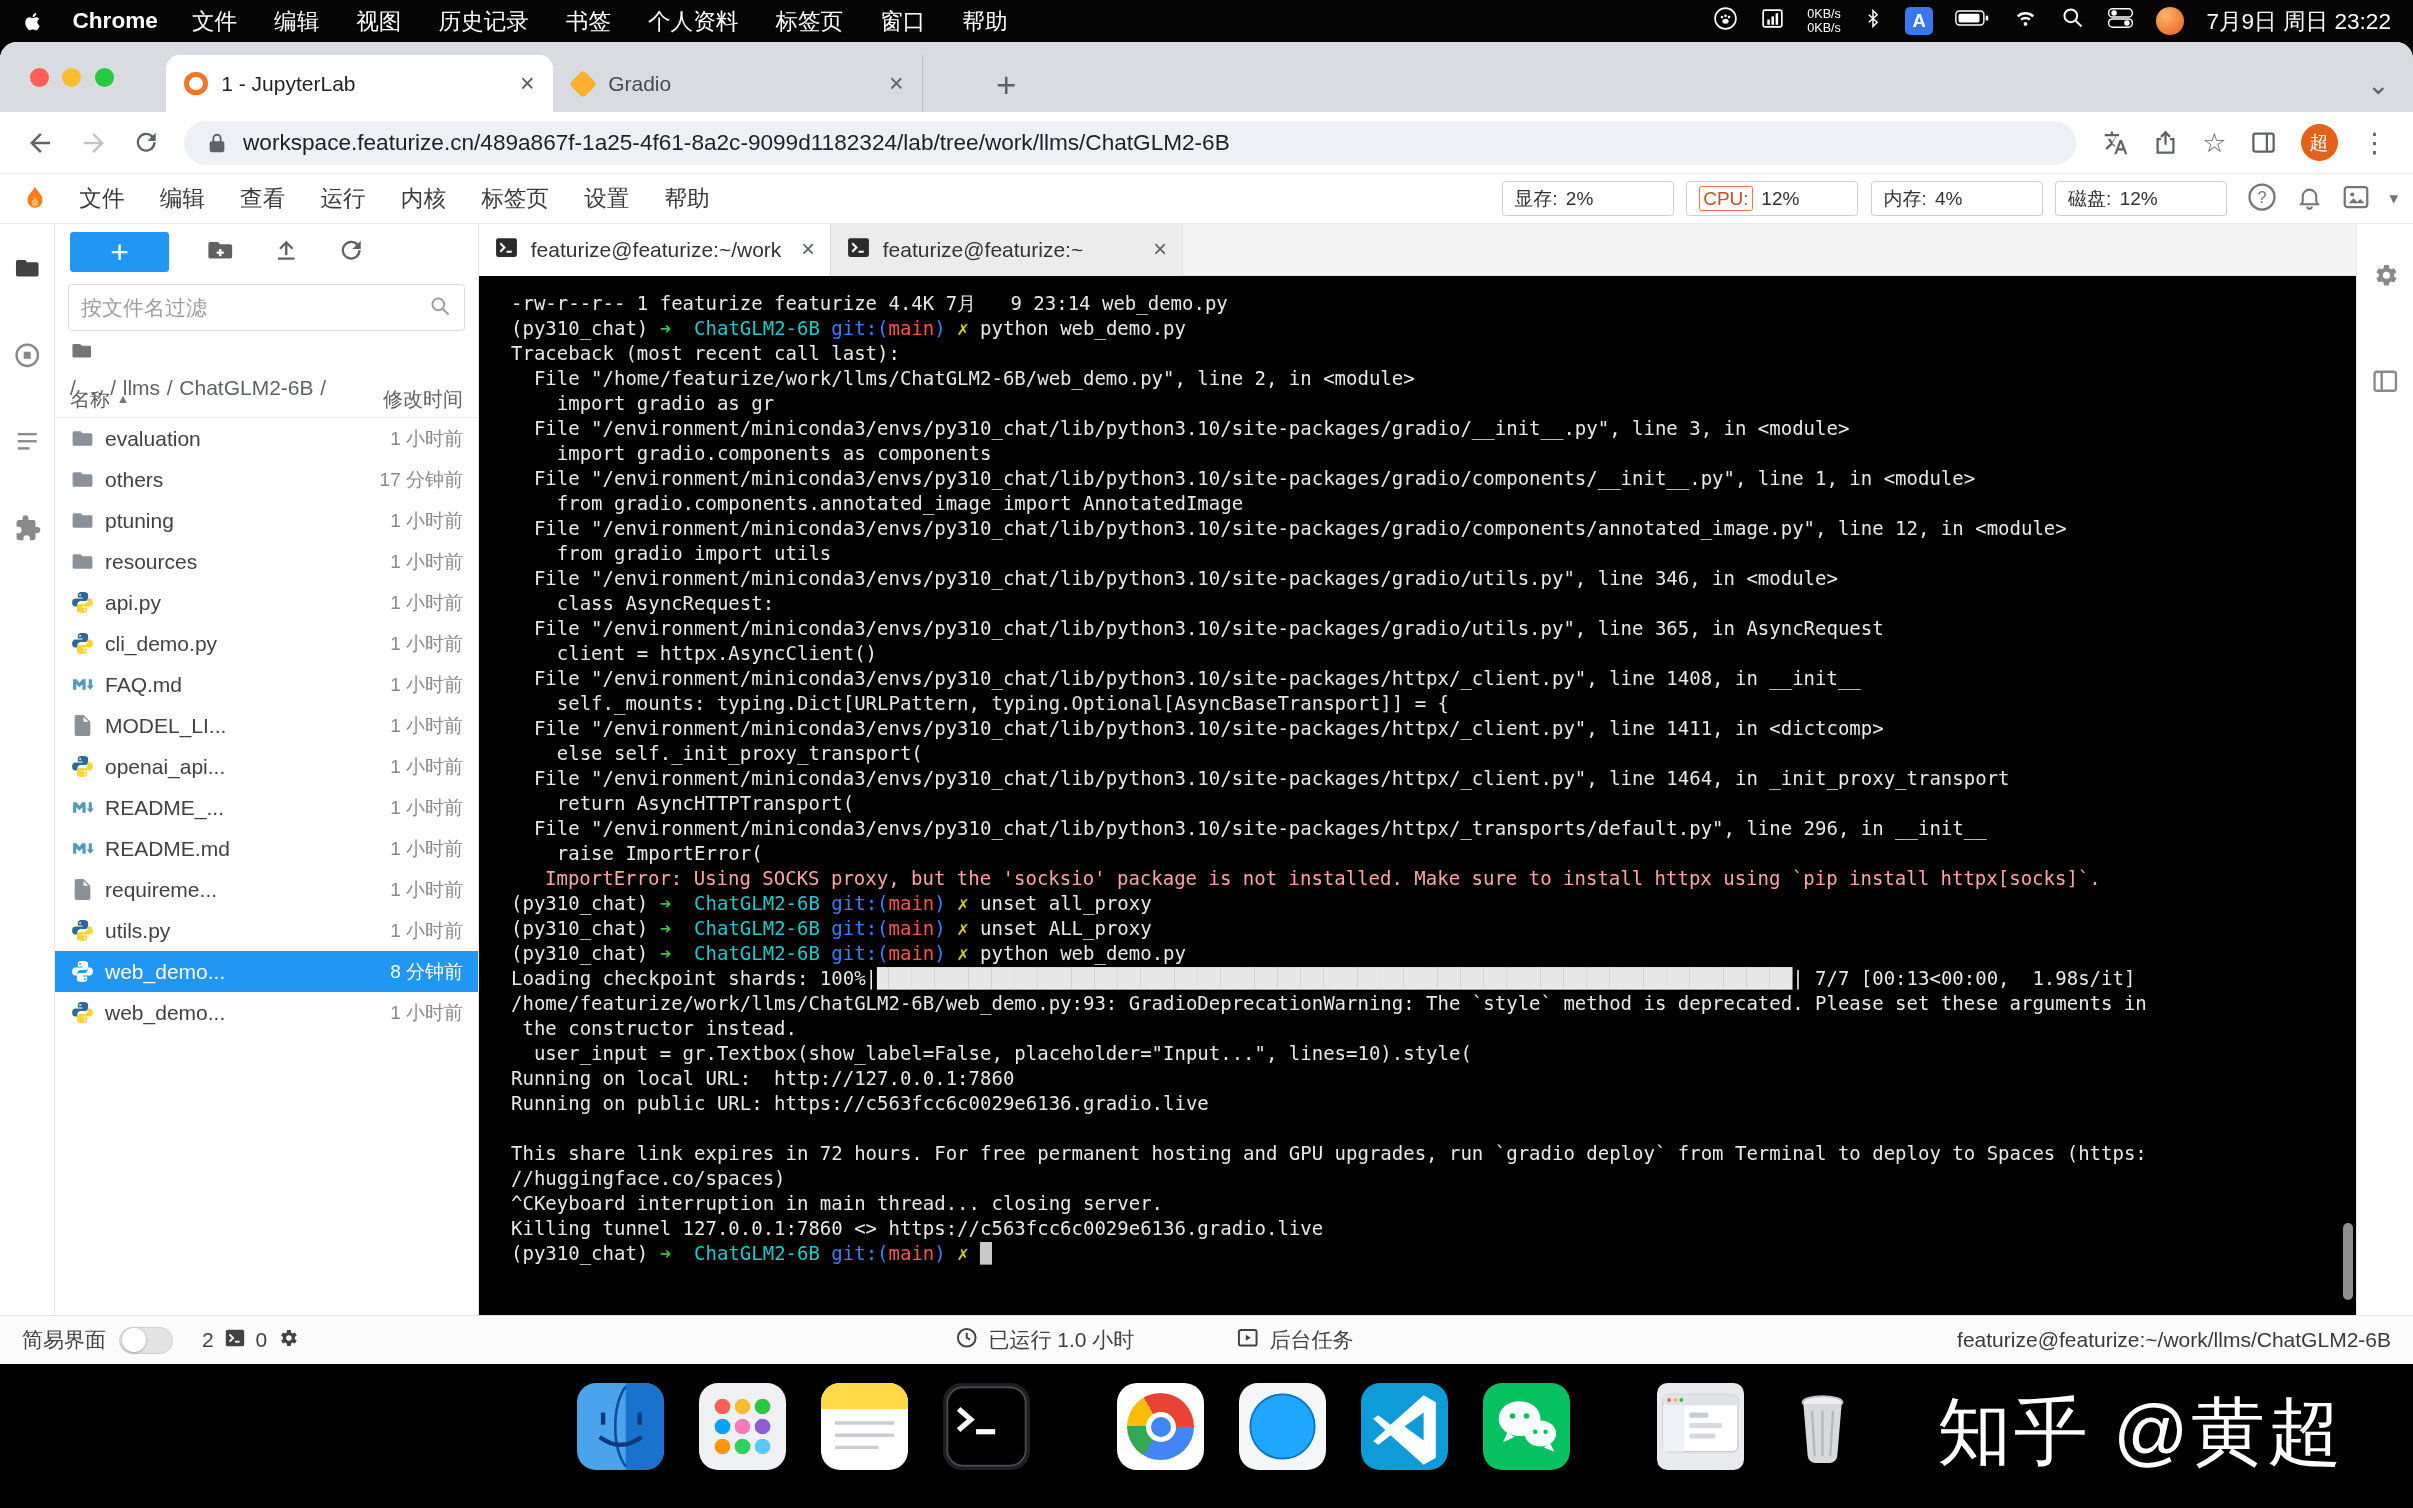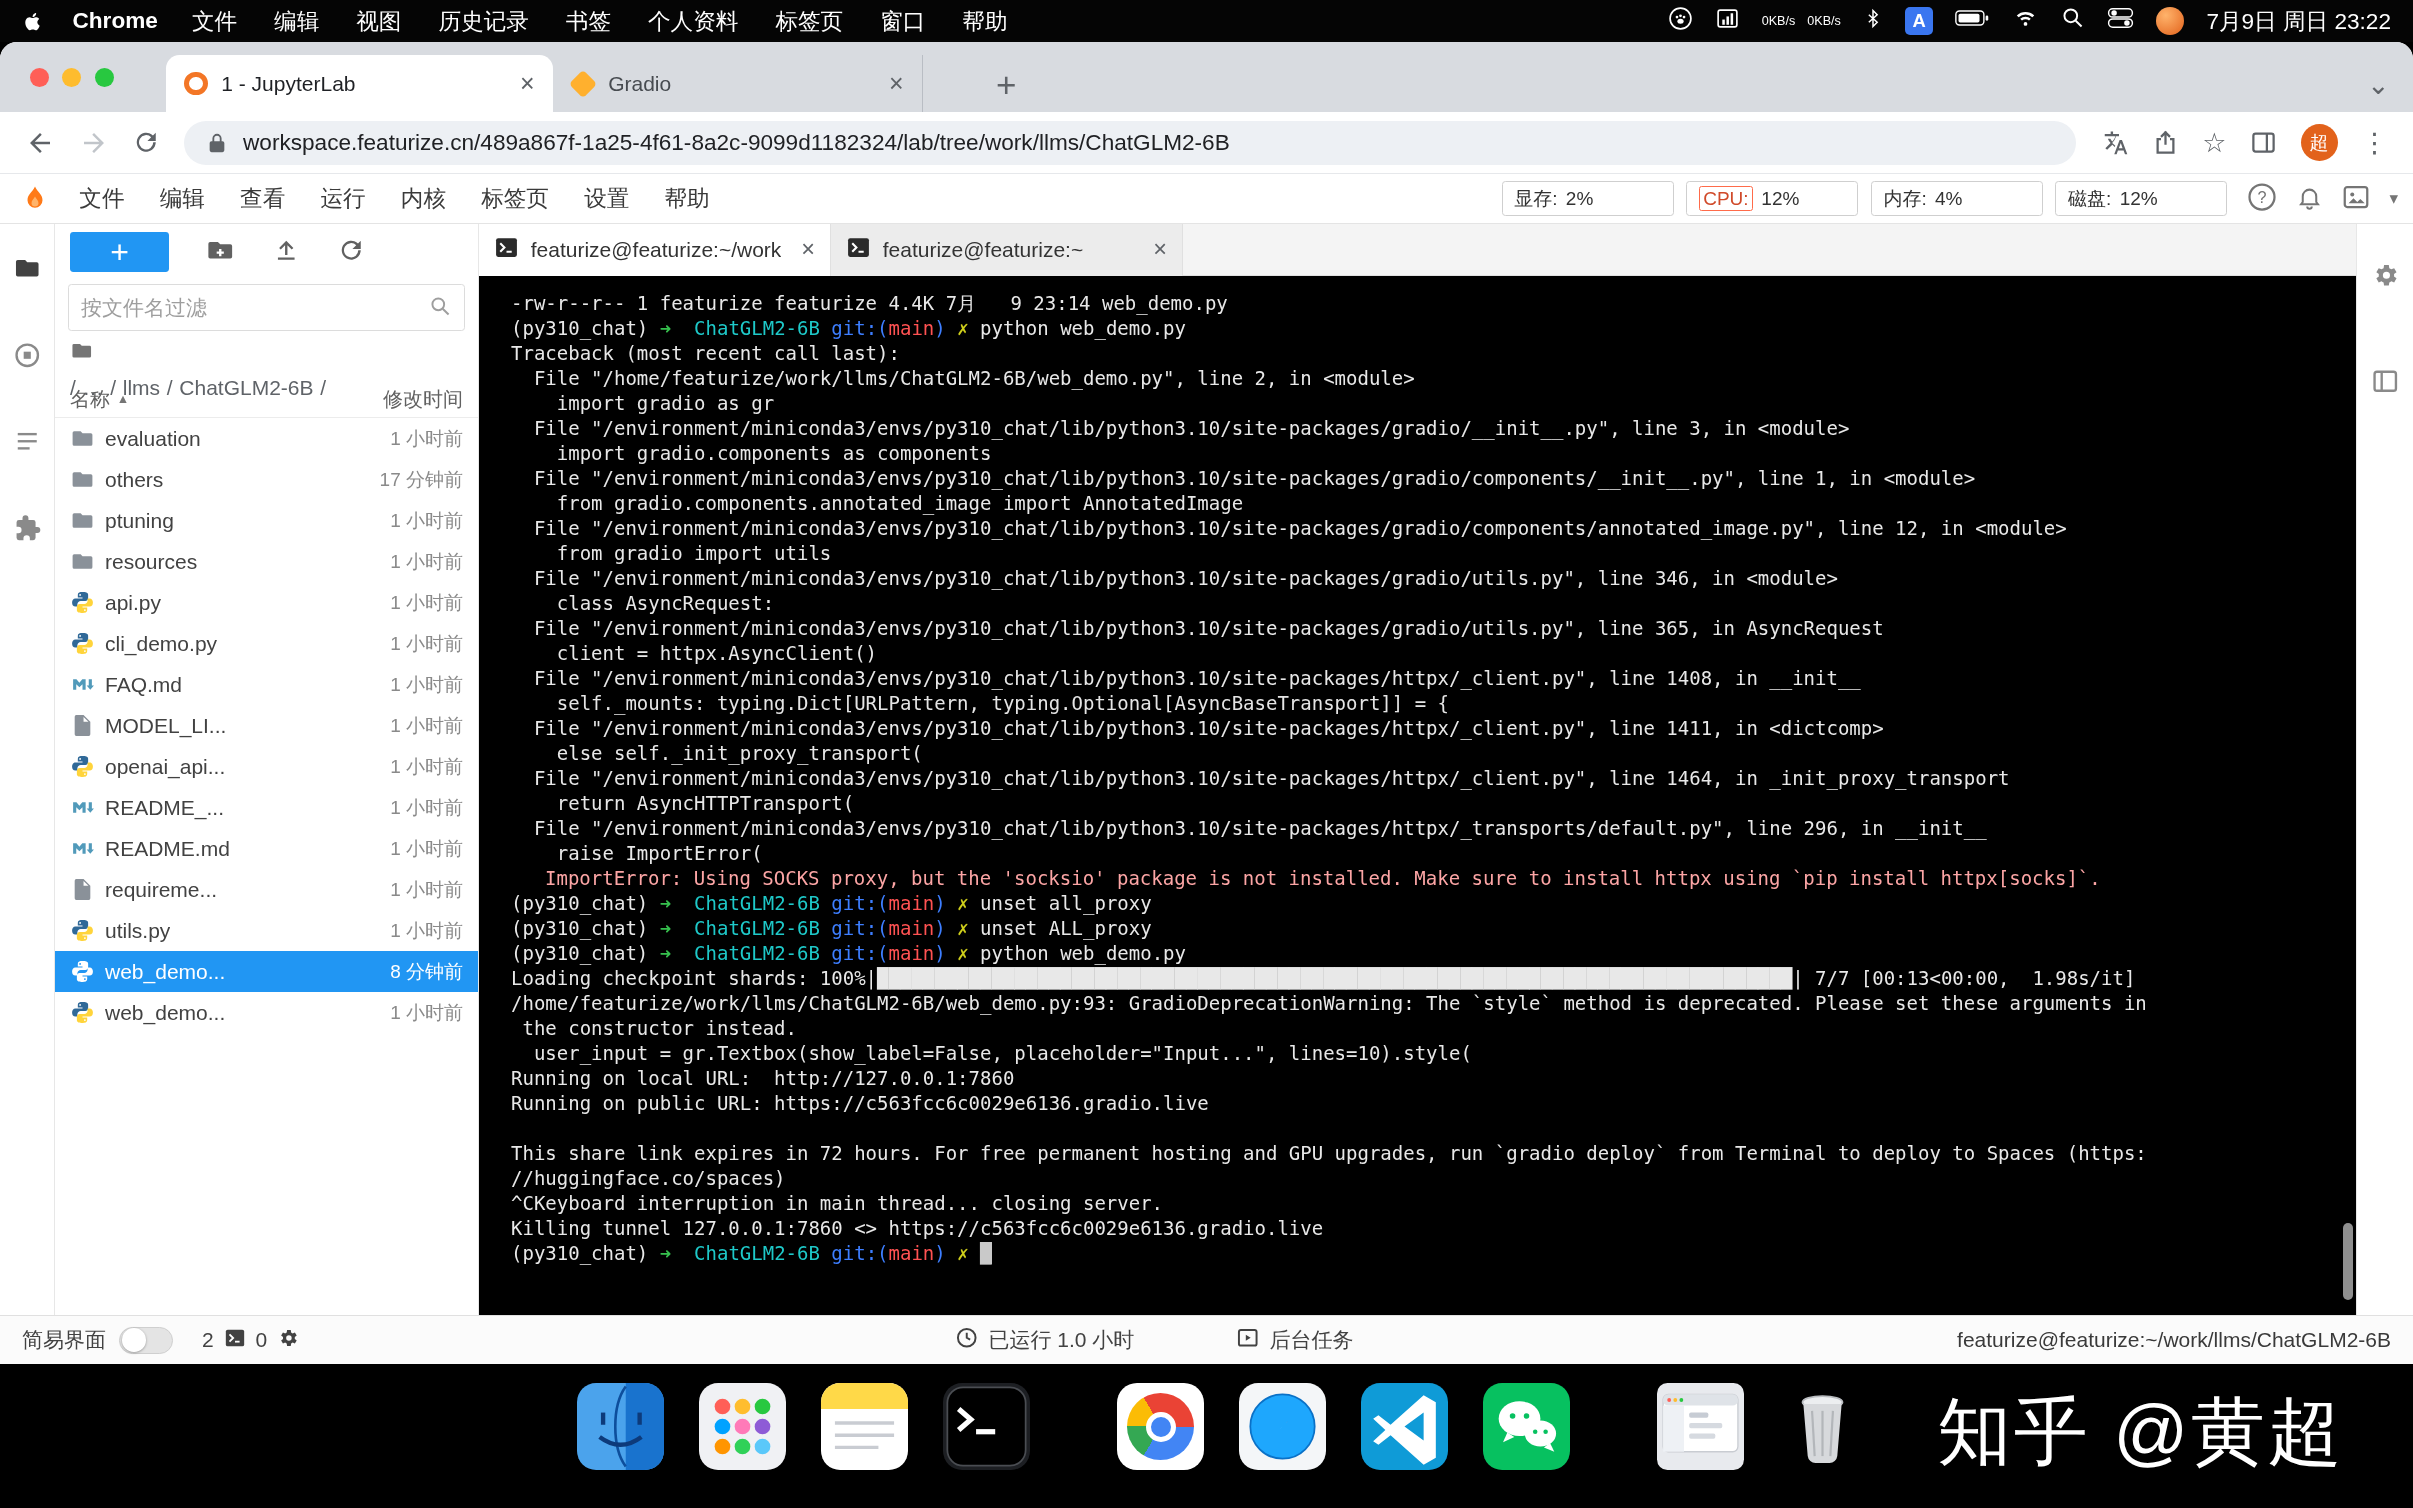--- a/index.html
+++ b/index.html
@@ -7,21 +7,21 @@
   body{font-family:"Liberation Sans","DejaVu Sans",sans-serif;position:relative;}
   #screen{position:absolute;inset:0;background:#000;}
 
   
   #menubar{position:absolute;top:0;left:0;width:2413px;height:42px;background:#050505;display:flex;align-items:center;padding:0 22px;color:#fff;font-size:22.6px;}
   #menubar .apple{display:flex;align-items:center;margin-right:28.5px;}
   .mb-app{font-weight:bold;margin-right:34px;}
   #mb-items{display:flex;gap:37px;}
   .mb-item{white-space:nowrap;}
   .mb-right{margin-left:auto;display:flex;align-items:center;gap:22px;}
-  .netspeed{display:flex;flex-direction:row;align-items:flex-end;font-size:12.6px;line-height:14.2px;color:#fff;gap:12px;}
+  .netspeed{display:flex;flex-direction:column;align-items:flex-end;font-size:12.6px;line-height:14.2px;color:#fff;}
   .ime{width:28.5px;height:28.5px;background:#3a76f0;border-radius:5px;display:flex;align-items:center;justify-content:center;font-size:18.4px;font-weight:bold;}
   .mb-avatar{width:28.5px;height:28.5px;border-radius:50%;background:radial-gradient(circle at 35% 30%,#ffb36b,#e2621b);}
   .mb-clock{white-space:nowrap;}
 
   
   #window{position:absolute;top:42px;left:0;width:2413px;height:1322px;background:#fff;border-radius:17px 17px 0 0;overflow:hidden;display:flex;flex-direction:column;}
   #tabstrip{position:relative;height:70px;background:#d8dbe0;flex-shrink:0;}
   .traffic{position:absolute;left:30px;top:26px;display:flex;gap:13.4px;}
   .tl{width:19px;height:19px;border-radius:50%;}
   .tl.red{background:#ff5f57;} .tl.yellow{background:#febc2e;} .tl.green{background:#28c840;}

